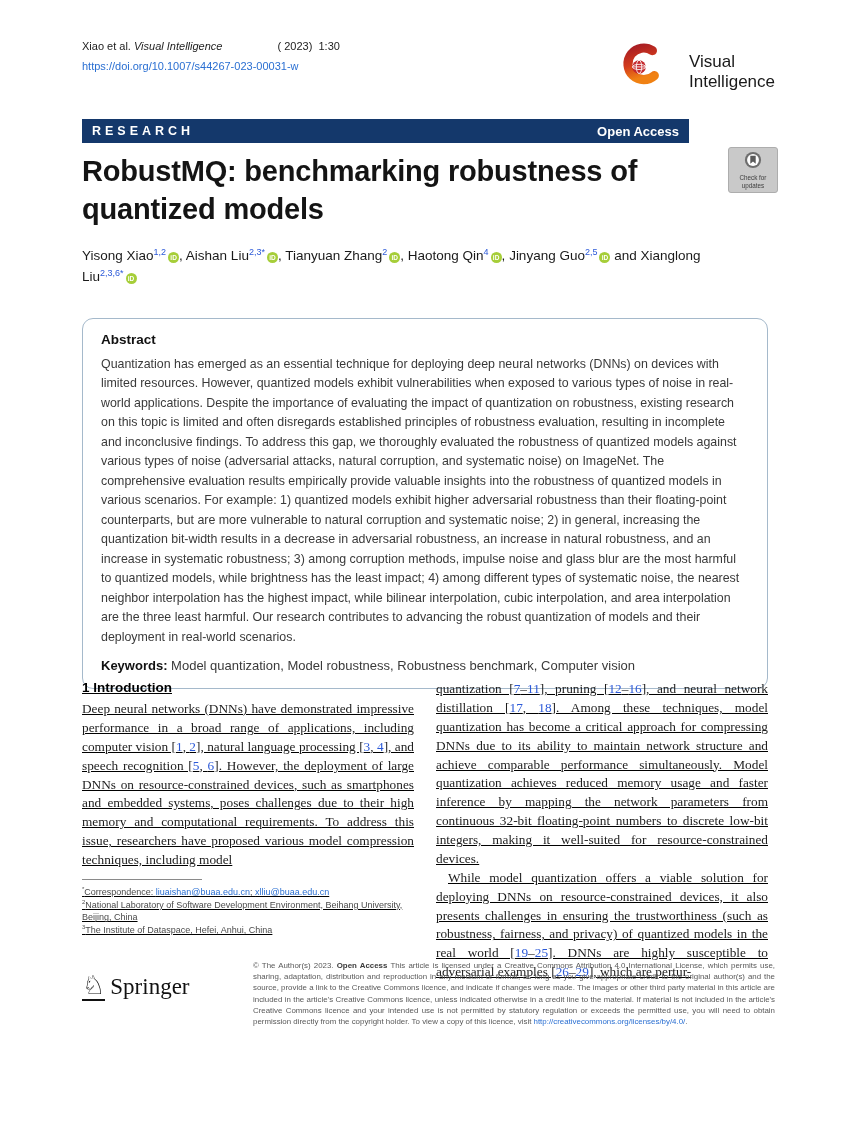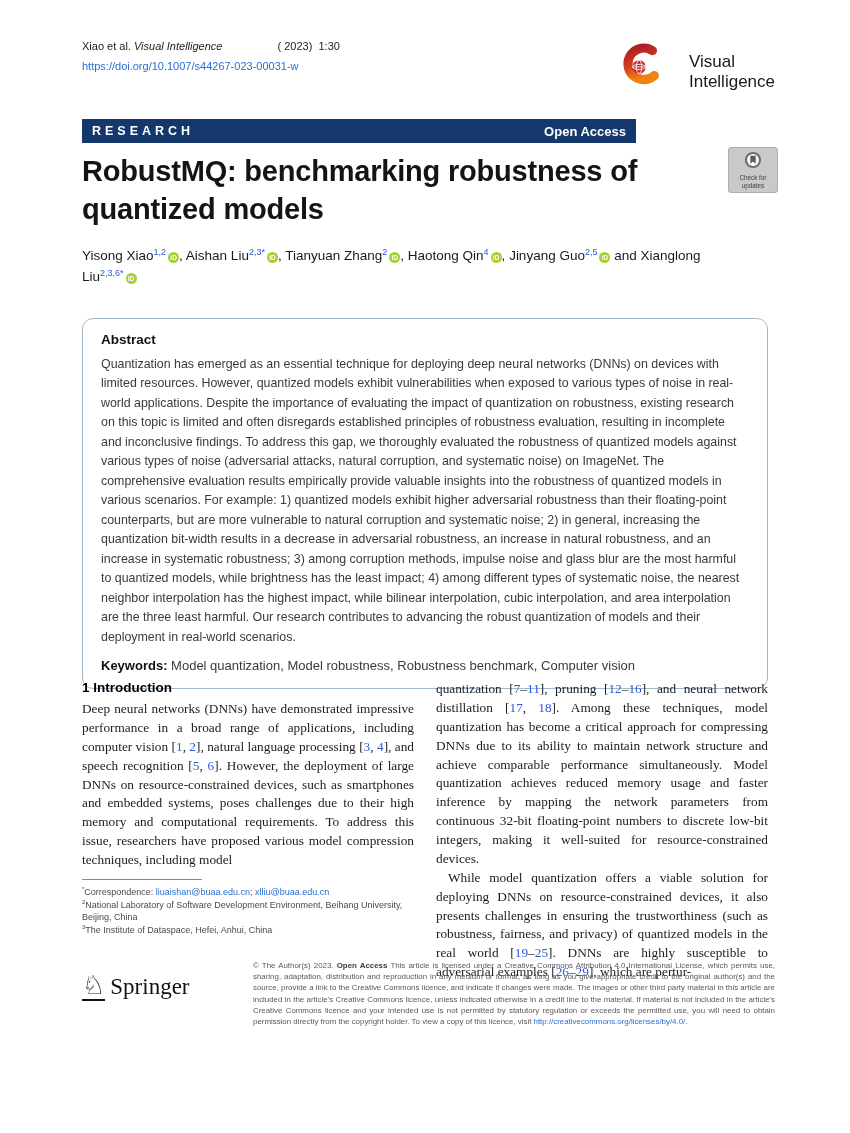--- a/index.html
+++ b/index.html
@@ -11,21 +11,21 @@
             justify-content:space-between;align-items:flex-start;}
   .cite-line{font-size:11px;color:#222;}
   .cite-line .journal{font-style:italic;}
   .cite-line .info{margin-left:52px;white-space:pre;}
   .doi{display:block;margin-top:8px;font-size:11px;color:#2a6fd2;text-decoration:none;}
 
   .journal-logo{display:flex;align-items:flex-end;gap:26px;margin-top:2px;}
   .logo-text{font-size:17px;line-height:1.18;color:#1a1a1a;}
 
   
-  .banner{position:absolute;left:82px;top:119px;width:554px;height:24px;background:#14386b;
+  .banner{position:absolute;left:82px;top:119px;width:607px;height:24px;background:#14386b;
           color:#fff;display:flex;justify-content:space-between;align-items:center;
           padding:0 10px;box-sizing:border-box;}
   .banner .type{font-weight:bold;font-size:12.5px;letter-spacing:4px;}
   .banner .access{font-weight:bold;font-size:13px;}
 
   
   .title{position:absolute;left:82px;top:153px;width:645px;margin:0;
          font-size:29px;line-height:1.3;font-weight:bold;color:#141414;letter-spacing:-0.2px;}
   .check-updates{position:absolute;left:728px;top:147px;width:44px;background:#c9c9c9;
                  border:1px solid #adadad;border-radius:3px;text-align:center;
@@ -43,21 +43,21 @@
   
   .abstract-box{position:absolute;left:82px;top:318px;width:686px;box-sizing:border-box;
                 border:1.5px solid #a5b9cb;border-radius:11px;padding:13px 18px 15px;}
   .abstract-box h2{margin:0 0 8px;font-size:13.5px;color:#111;}
   .abstract-box p.body{margin:0;font-size:12.4px;line-height:1.57;color:#3a3a3a;}
   .abstract-box p.keywords{margin:11px 0 0;font-size:13px;color:#3a3a3a;}
   .abstract-box p.keywords b{color:#111;}
 
   
   .columns{position:absolute;left:82px;top:680px;width:686px;display:flex;gap:22px;}
-  .col{width:332px;}
+  .col{width:332px;text-decoration:underline;}
   .col h3{margin:0 0 5px;font-size:13.5px;color:#000;font-family:"Liberation Sans",sans-serif;}
   .col p{margin:0;font-family:"Liberation Serif",serif;font-size:13.3px;line-height:1.42;
          color:#1c1c1c;text-align:justify;}
   .col p.indent{text-indent:12px;}
   .seg-cite{color:#2b59d8;}
   .seg-link{color:#2a6fd2;}
   .seg-sup{vertical-align:super;font-size:0.65em;line-height:0;}
   .seg-bold{font-weight:bold;color:#3a3a3a;}
 
   

